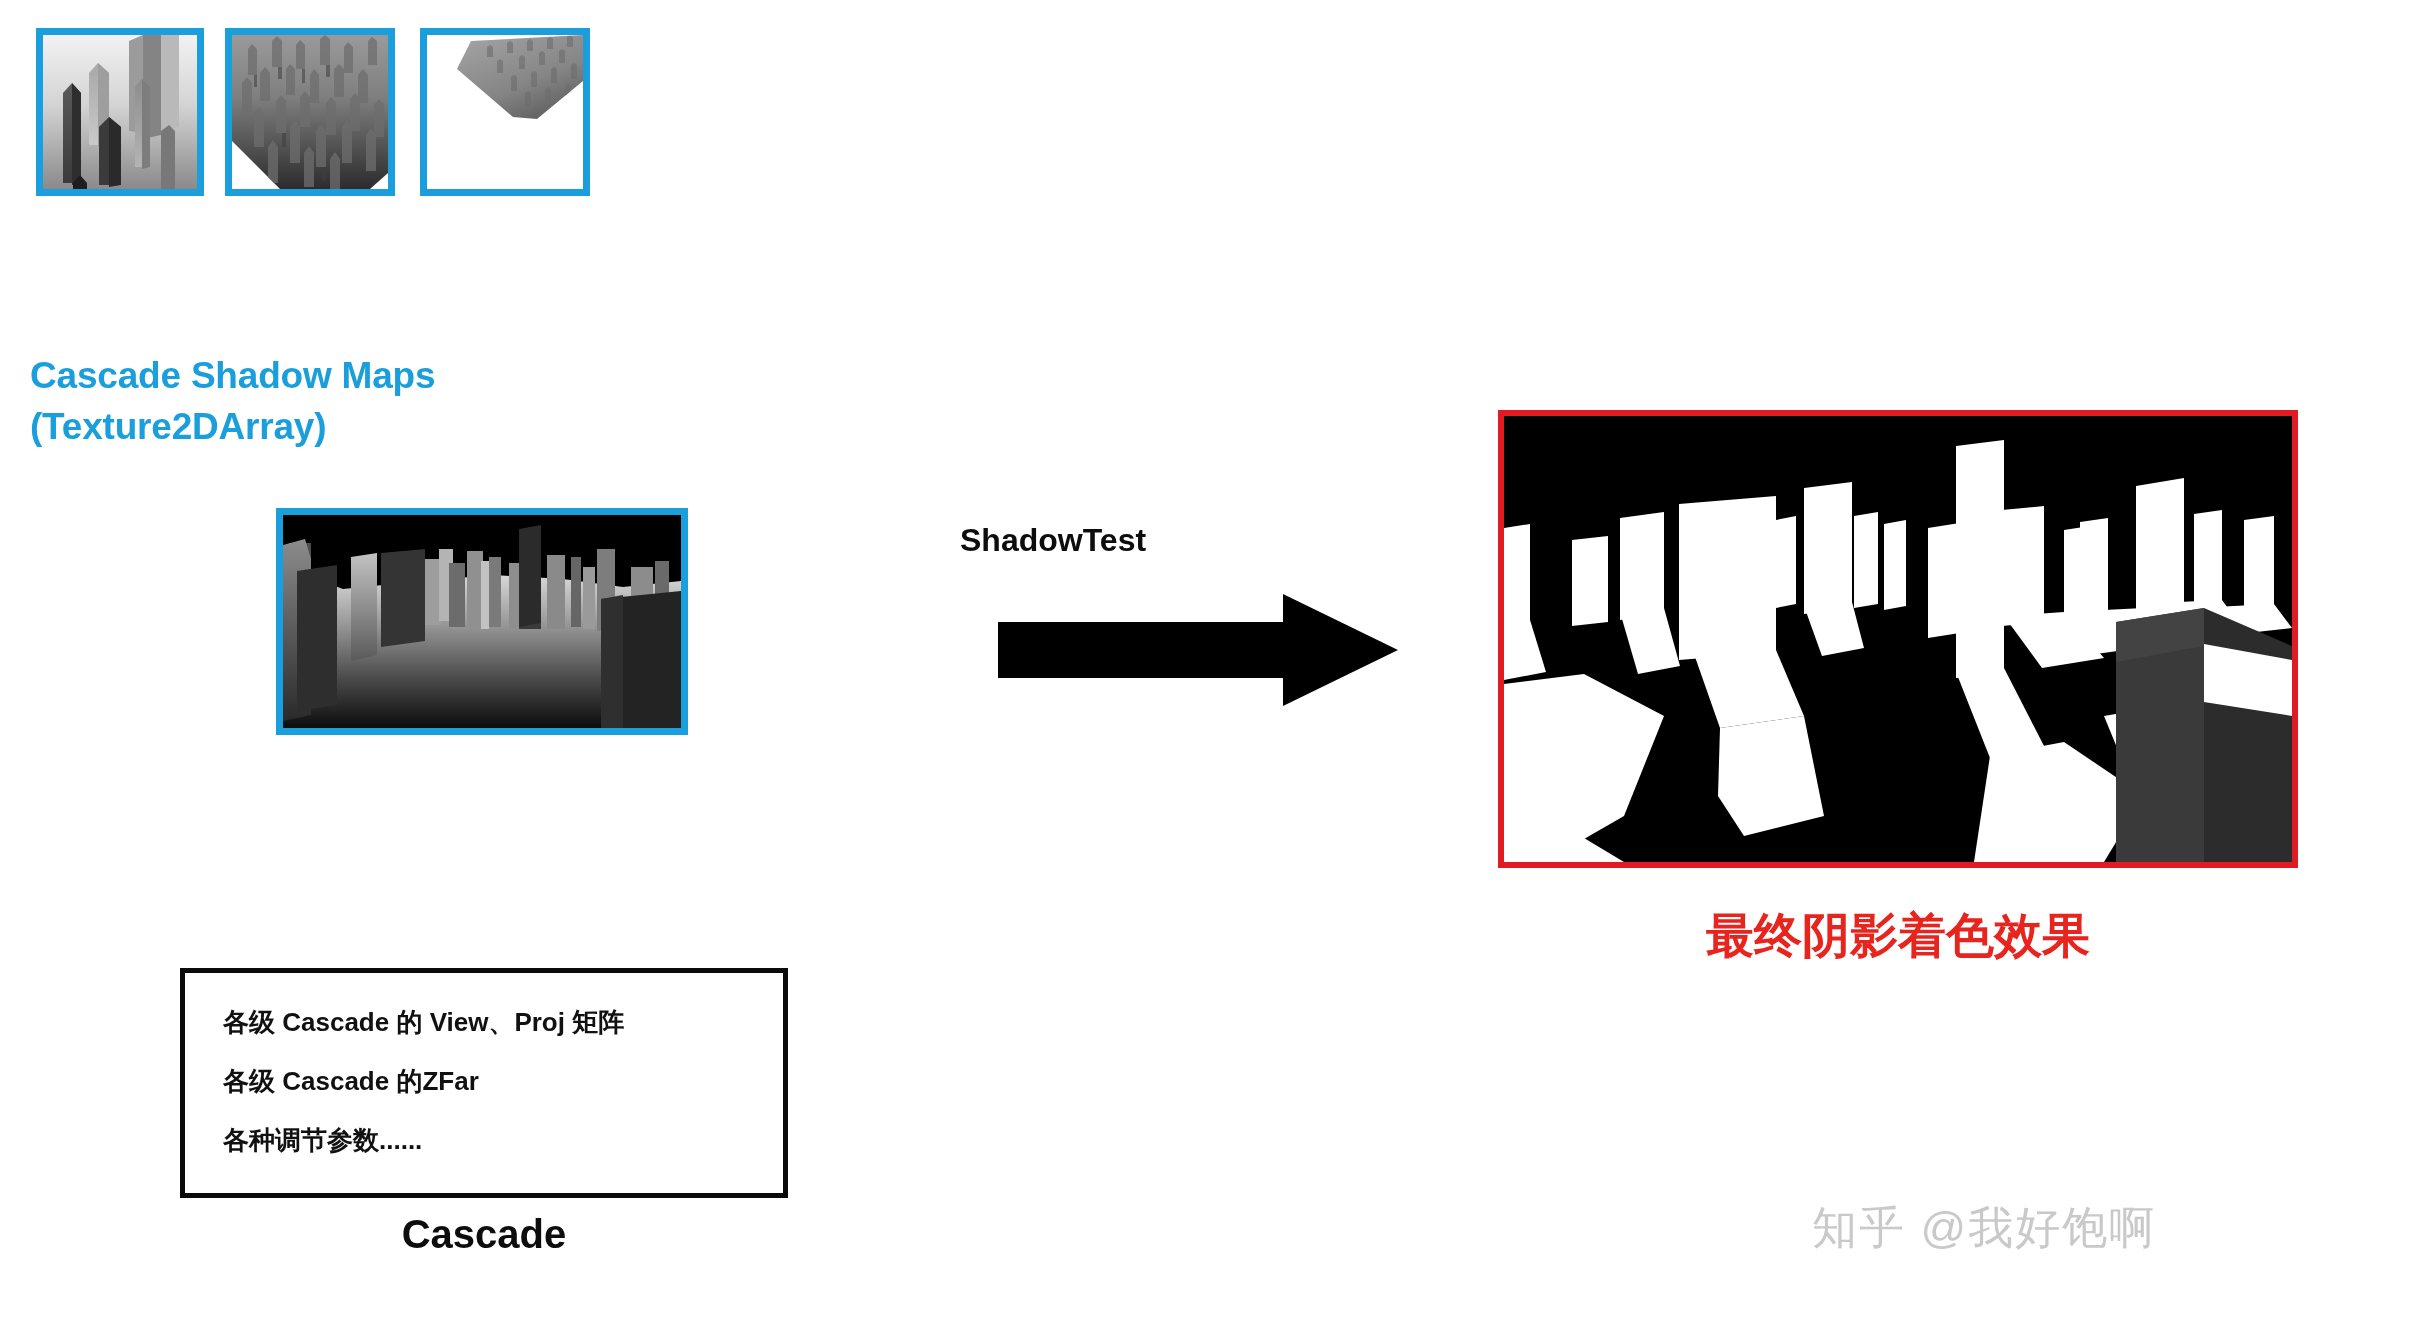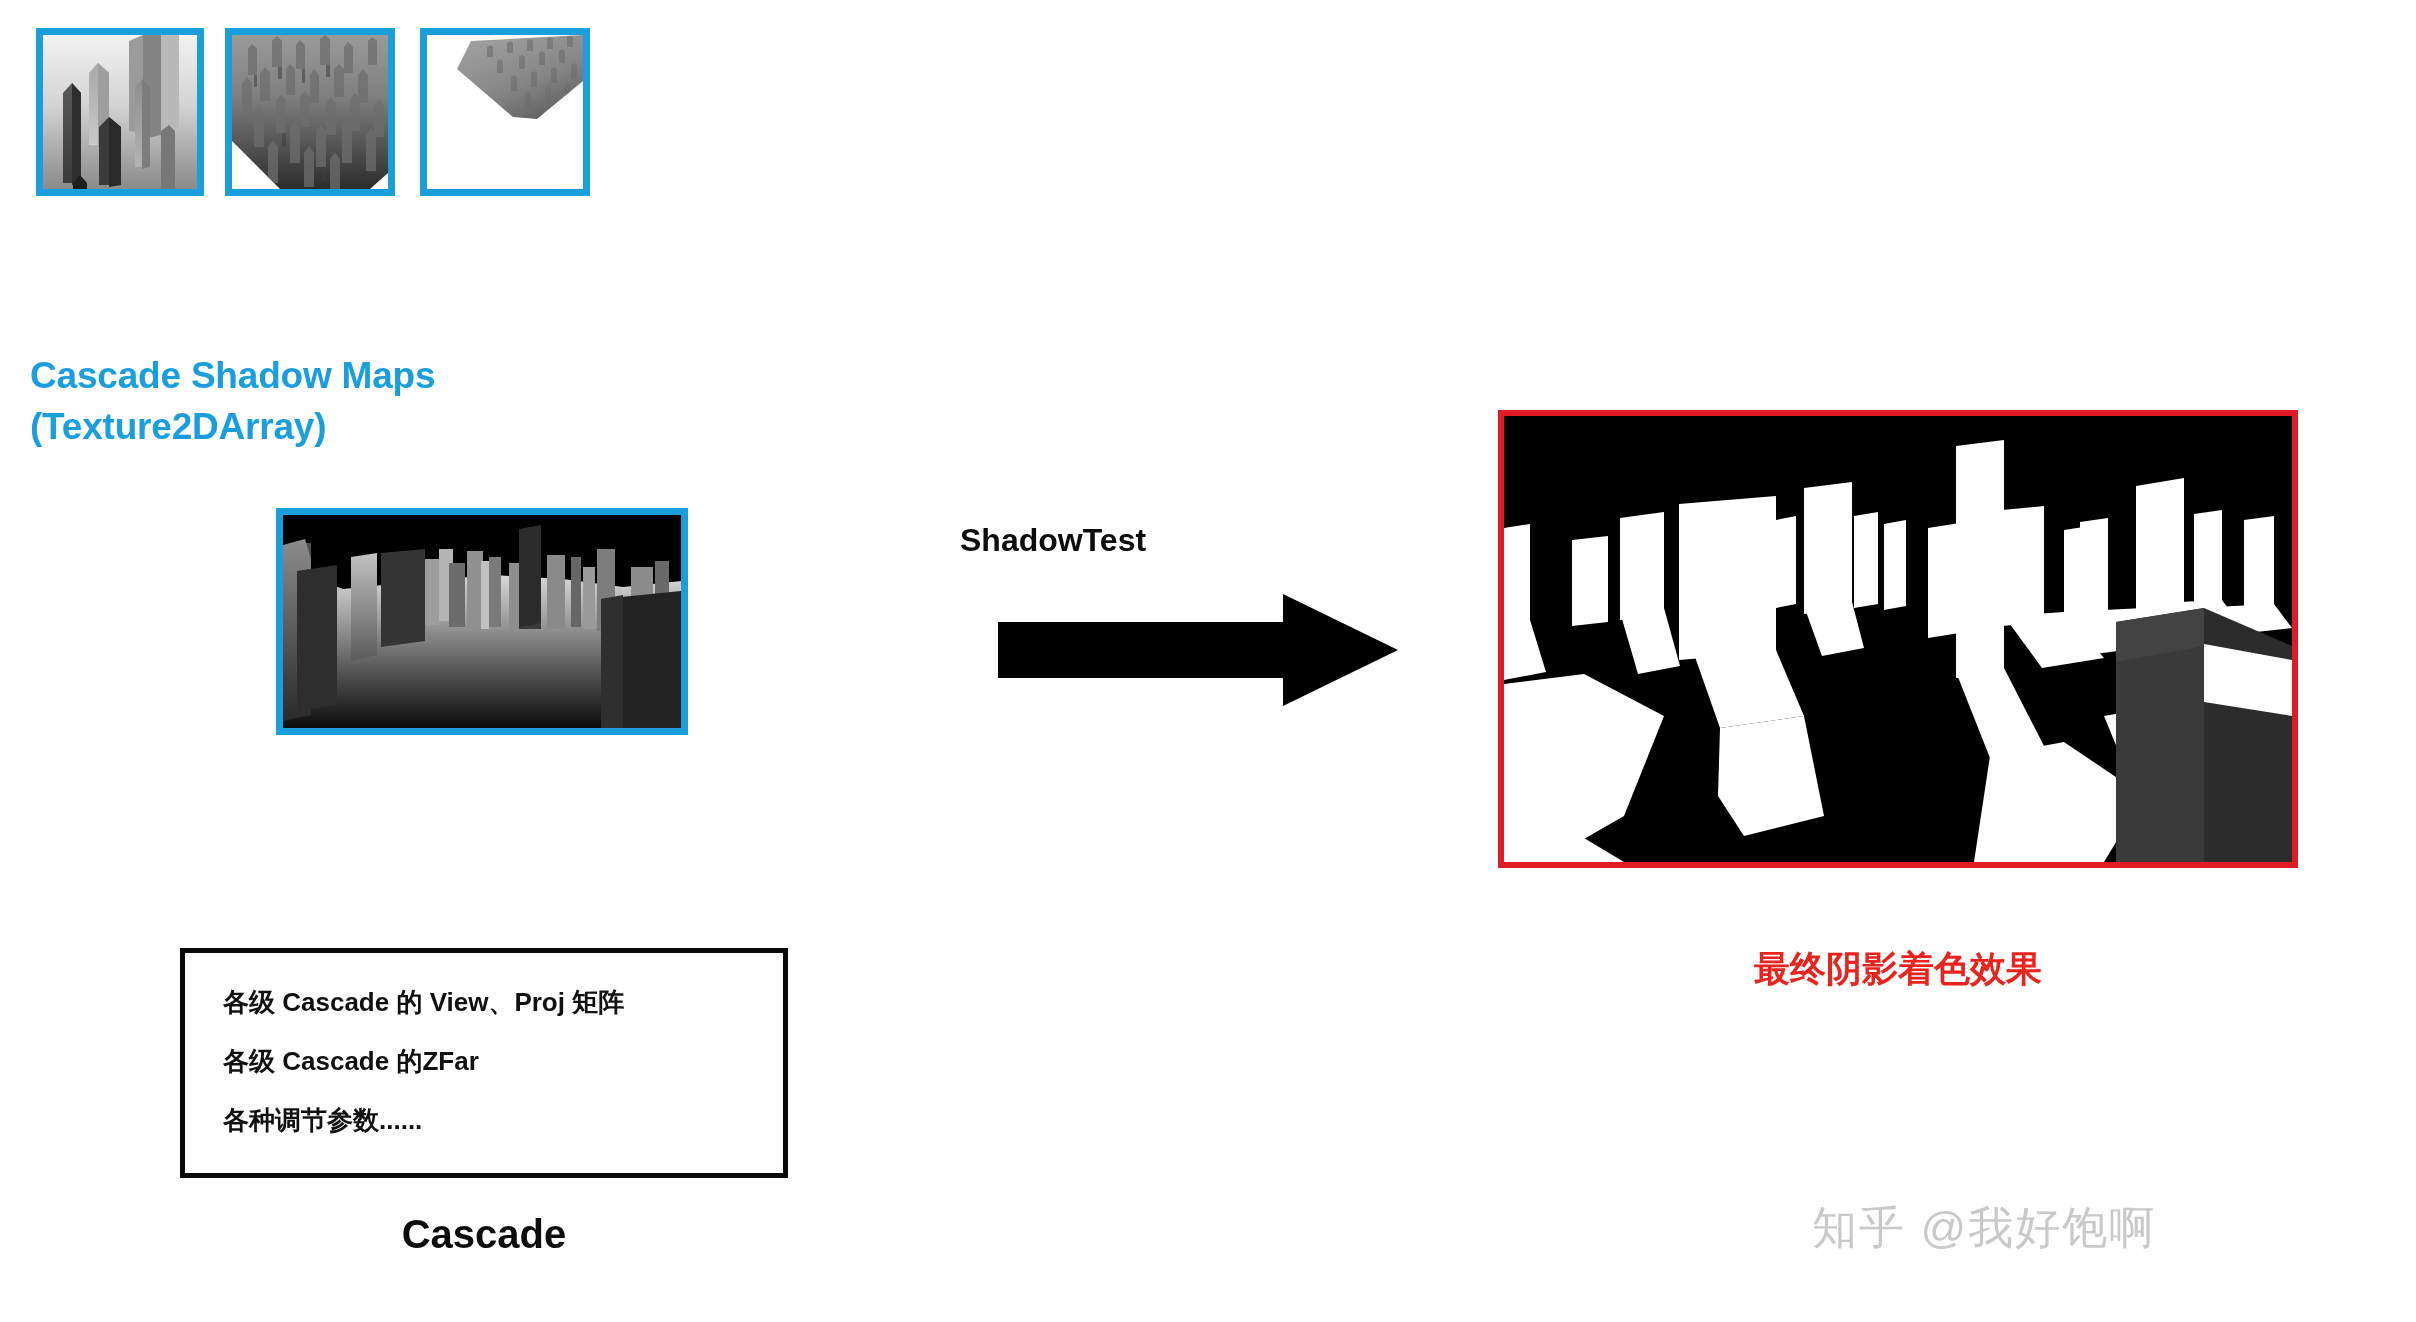--- a/index.html
+++ b/index.html
@@ -51,20 +51,21 @@
     font-weight: bold;
     text-align: center;
   }
 
   
   #cbuffer-box {
     box-sizing: border-box;
     border: 5px solid #0a0a0a;
     background: #ffffff;
     padding: 36px 0 0 38px;
+    margin-top: 20px;
   }
   .cbuffer-line {
     color: #111111;
     font-weight: bold;
     font-size: 26px;
     line-height: 1.0;
     margin-bottom: 33px;
     white-space: nowrap;
   }
 
@@ -342,17 +343,17 @@
 
       <polygon points="612,206 700,192 700,446 612,446" fill="#3a3a3a"></polygon>
       <polygon points="700,192 788,230 788,446 700,446" fill="#2c2c2c"></polygon>
       <polygon points="612,206 700,192 700,230 612,246" fill="#434343"></polygon>
 
       <polygon points="700,228 788,244 788,300 700,286" fill="#ffffff"></polygon>
       <polygon points="0,432 24,424 44,446 0,446" fill="#ffffff"></polygon>
     </svg>
   </div>
 
-  <div class="abs label-red" style="left:1498px; top:945px; width:800px; font-size:36px;">最终阴影着色效果</div>
+  <div class="abs label-red" style="left:1498px; top:904px; width:800px; font-size:48px;">最终阴影着色效果</div>
 
   <div class="abs" id="watermark" style="left:1812px; top:1198px;">知乎 @我好饱啊</div>
 
 </div>
 
 </body></html>

